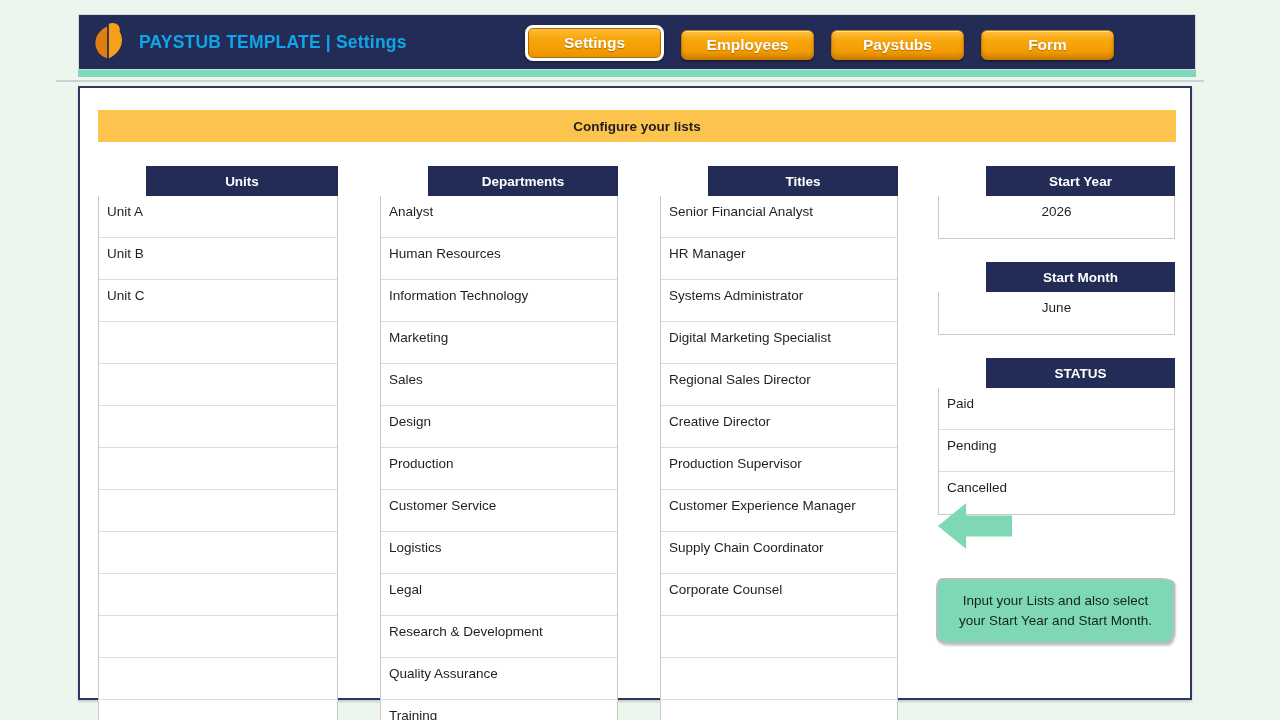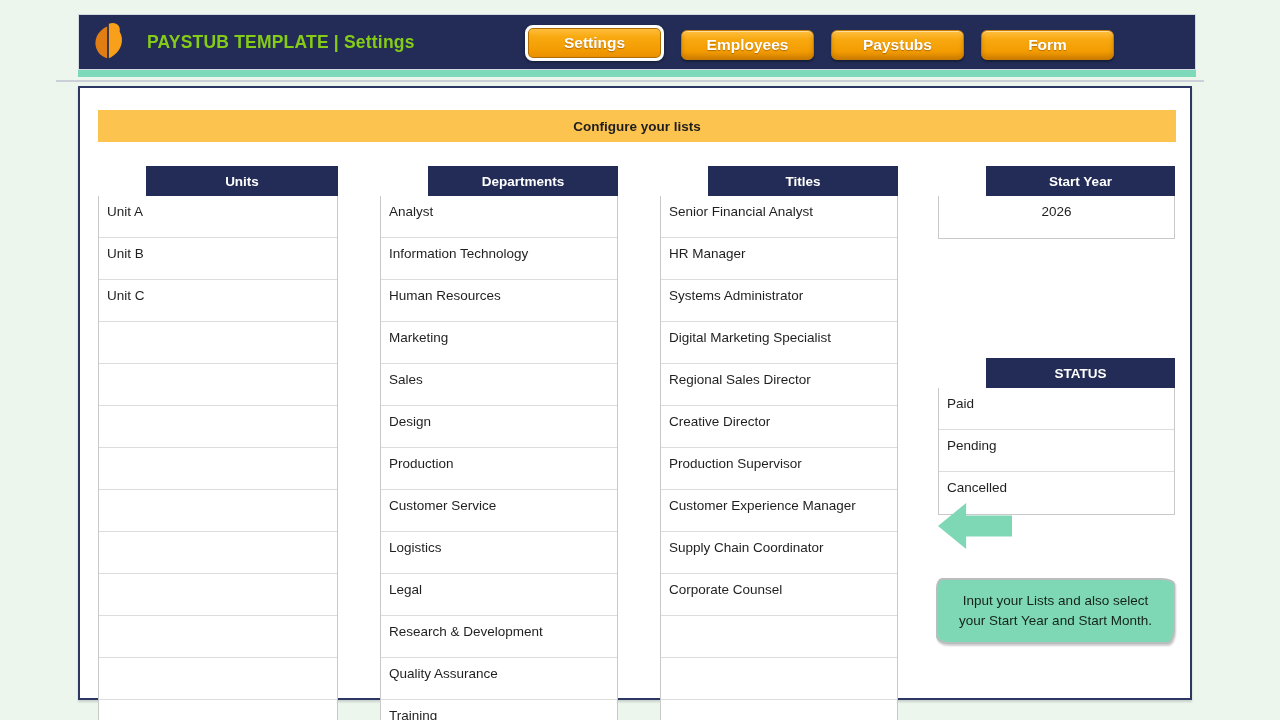--- a/index.html
+++ b/index.html
@@ -8,21 +8,21 @@
     background:#ECF6ED;
     font-family:"Liberation Sans",sans-serif;
   }
   
   .topbar{
     position:absolute;left:78px;top:14px;width:1118px;height:56px;
     background:#232C56;border:1px solid #D3D7E0;box-sizing:border-box;
     display:flex;align-items:center;
   }
   .logo{margin-left:10px;width:38px;height:42px;flex:0 0 auto;}
-  .app-title{color:#84cc16;font-weight:bold;font-size:17.5px;margin-left:20px;letter-spacing:.2px;white-space:nowrap;}
+  .app-title{color:#0ea5e9;font-weight:bold;font-size:17.5px;margin-left:12px;letter-spacing:.2px;white-space:nowrap;}
   .nav{position:absolute;left:446px;top:13px;display:flex;gap:17px;align-items:center;}
   .nav-btn{
     width:133px;height:30px;border-radius:6px;color:#fff;font-weight:bold;font-size:15.5px;
     display:flex;align-items:center;justify-content:center;
     background:linear-gradient(180deg,#FFC043 0%,#F8A90F 30%,#F39D03 70%,#E88F00 100%);
     border:1px solid #C57C00;box-sizing:border-box;cursor:pointer;
     box-shadow:inset 0 1px 0 rgba(255,255,255,.5), inset 0 -3px 4px rgba(150,85,0,.35), 0 2px 2px rgba(0,0,0,.35);
     text-shadow:0 1px 1px rgba(130,65,0,.55);
   }
   .nav-btn.active{
@@ -122,22 +122,22 @@
           <div class="list-row"></div>
           <div class="list-row"></div>
           <div class="list-row"></div>
         </div>
     </div>
 
     <div class="list-col col-departments">
       <div class="list-header">Departments</div>
       <div class="list-body">
           <div class="list-row">Analyst</div>
+          <div class="list-row">Human Resources</div>
           <div class="list-row">Information Technology</div>
-          <div class="list-row">Human Resources</div>
           <div class="list-row">Marketing</div>
           <div class="list-row">Sales</div>
           <div class="list-row">Design</div>
           <div class="list-row">Production</div>
           <div class="list-row">Customer Service</div>
           <div class="list-row">Logistics</div>
           <div class="list-row">Legal</div>
           <div class="list-row">Research &amp; Development</div>
           <div class="list-row">Quality Assurance</div>
           <div class="list-row">Training</div>
@@ -167,20 +167,26 @@
         </div>
     </div>
 
     <div class="block block-start-year">
       <div class="list-header">Start Year</div>
       <div class="list-body centered">
         <div class="list-row">2026</div>
       </div>
     </div>
 
+    <div class="block block-start-month">
+      <div class="list-header">Start Month</div>
+      <div class="list-body centered">
+        <div class="list-row">June</div>
+      </div>
+    </div>
 
     <div class="block block-status">
       <div class="list-header">STATUS</div>
       <div class="list-body">
           <div class="list-row">Paid</div>
           <div class="list-row">Pending</div>
           <div class="list-row">Cancelled</div>
         </div>
     </div>
 

